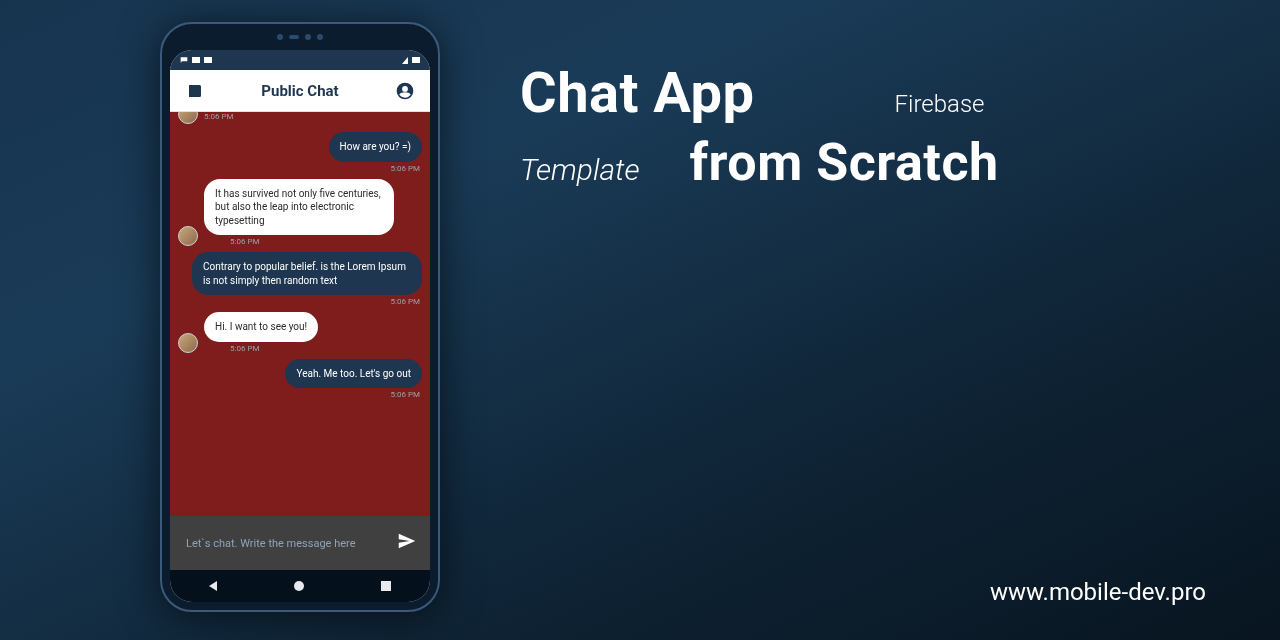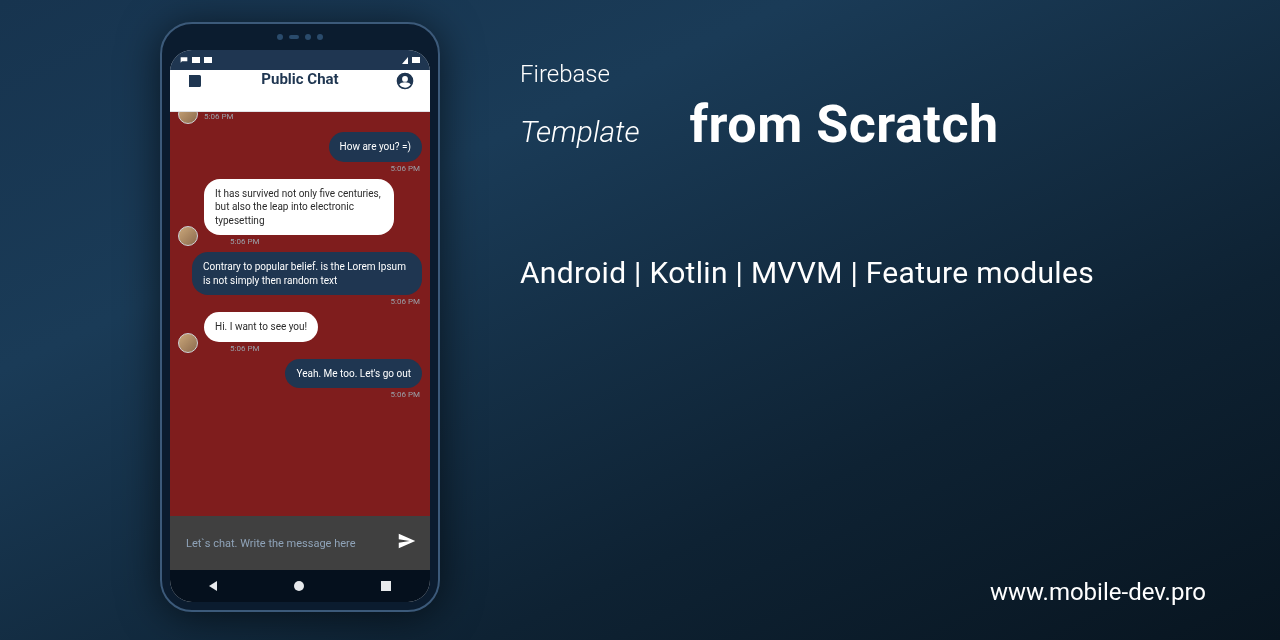--- a/index.html
+++ b/index.html
@@ -95,21 +95,21 @@
   .sb-tri {
     width:0; height:0;
     border-left:6px solid transparent;
     border-bottom:7px solid #fff;
   }
 
   
   .app-header {
     background: #fff;
     height: 42px;
-    display:flex; justify-content:space-between;
+    display:flex; align-items:center; justify-content:space-between;
     padding: 0 14px;
     border-bottom: 1px solid #e0e2e6;
   }
   .title { font-size: 15px; font-weight: 700; color:#1f3651; }
   .hdr-icon { width:22px; height:22px; display:flex; align-items:center; justify-content:center; }
   .hdr-icon svg { fill:#1f3651; }
 
   
   .messages {
     flex: 1;
@@ -173,27 +173,27 @@
     margin-bottom:2px;
   }
   .cutoff .avatar { bottom:auto; top:-8px; }
   .cutoff .ts { position:absolute; left:26px; top:0; font-size:8px; color:#9aa1a9; }
 </style>
 </head>
 <body>
 
 <div class="hero">
   <div class="hero-row1">
+    <div class="hero-title1">Chat App</div>
     <div class="hero-badge1">Firebase</div>
   </div>
   <div class="hero-row2">
     <div class="hero-badge2">Template</div>
     <div class="hero-title2">from Scratch</div>
   </div>
-  <div class="hero-tags">Android | Kotlin | MVVM | Feature modules</div>
 </div>
 
 <div class="footer-url">www.mobile-dev.pro</div>
 
 <div class="phone">
   <div class="sensor-strip">
     <span class="sensor-dot"></span>
     <span class="sensor-dot big"></span>
     <span class="sensor-dot"></span>
     <span class="sensor-dot"></span>

